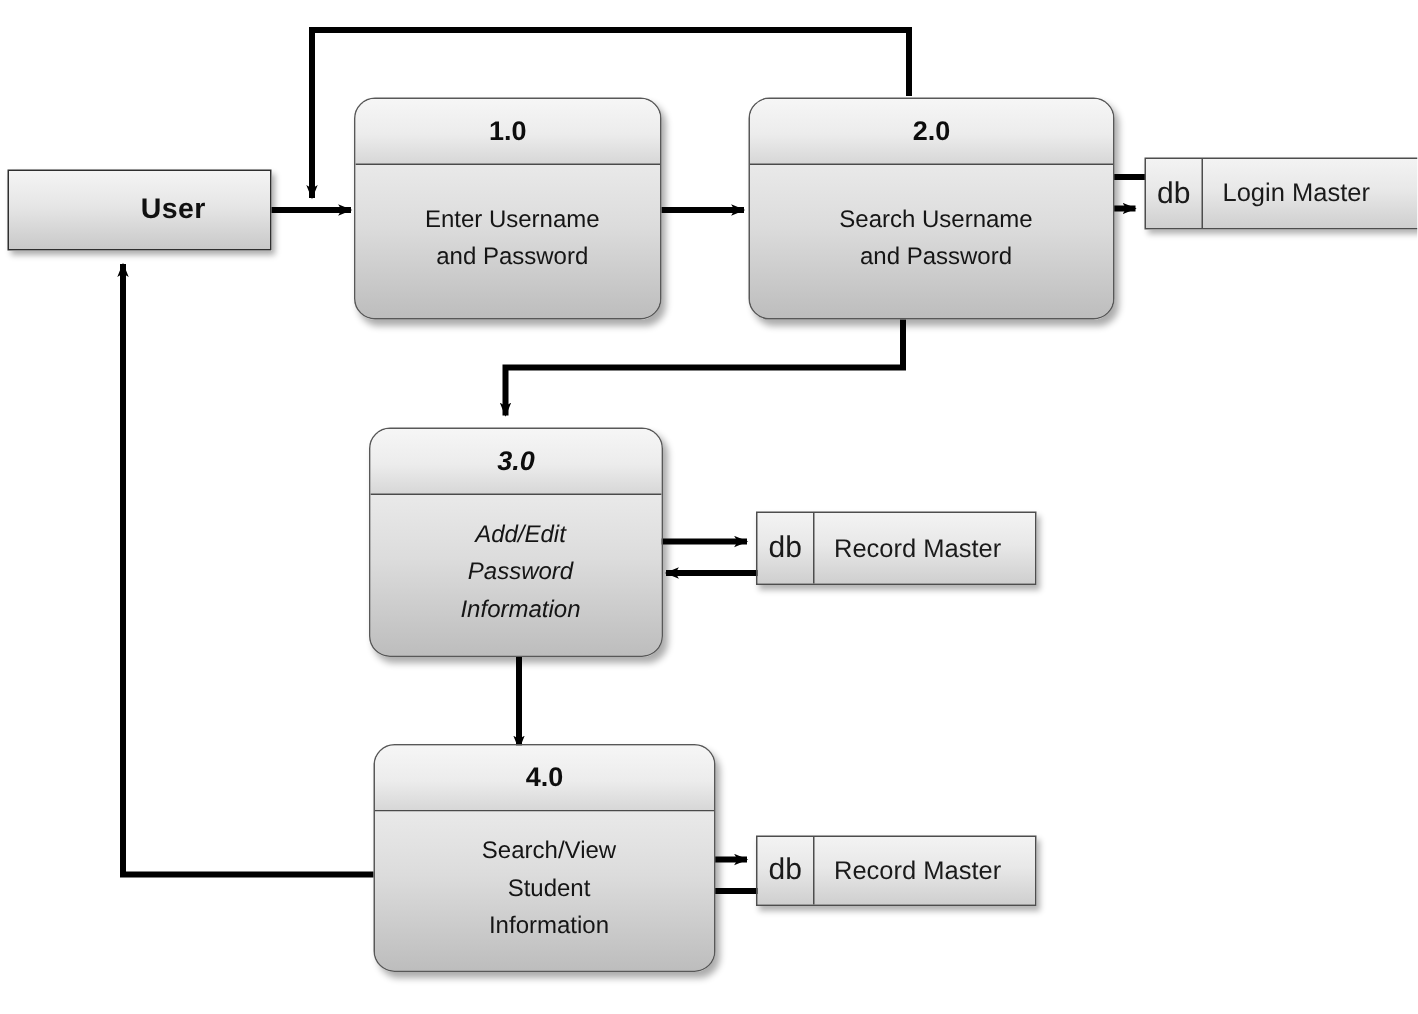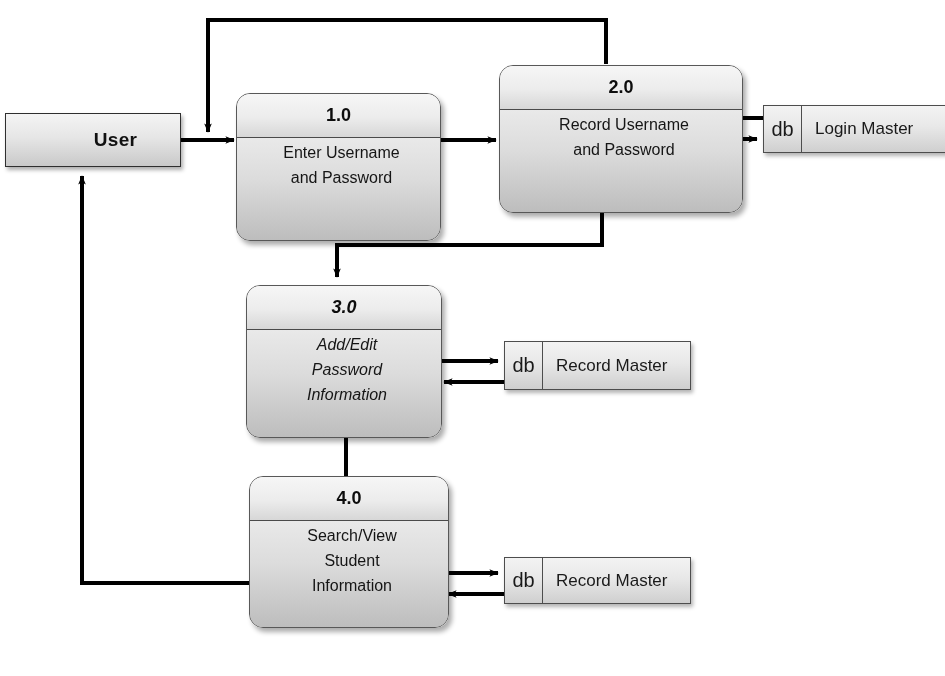--- a/index.html
+++ b/index.html
@@ -68,21 +68,21 @@
     align-items: center;
     justify-content: center;
     font-size: 18px;
     font-weight: bold;
     color: #0d0d0d;
   }
   .process .p-body {
     flex: 1 1 auto;
     background: linear-gradient(to bottom, #e9e9e9 0%, #dcdcdc 40%, #bdbdbd 100%);
     display: flex;
-    align-items: flex-start;
+    align-items: center;
     justify-content: center;
     text-align: center;
     padding: 2px 6px 6px 12px;
   }
   .process .p-text {
     font-size: 16px;
     line-height: 25px;
     color: #151515;
     white-space: pre-line;
   }
@@ -154,46 +154,46 @@
       <path d="M506,594 L448,594" marker-end="url(#ah)"></path>
 
       <path d="M249,583 L82,583 L82,176" marker-end="url(#ah)"></path>
     </g>
   </svg>
 
   <div class="entity" style="left:5px; top:113px; width:176px; height:54px;">
     <span class="entity-label">User</span>
   </div>
 
-  <div class="process" style="left:236px; top:65px; width:205px; height:148px;margin-top:28px;">
+  <div class="process" style="left:236px; top:65px; width:205px; height:148px;">
     <div class="p-num">1.0</div>
     <div class="p-body">
       <span class="p-text">Enter Username
 and Password</span>
     </div>
   </div>
 
   <div class="process" style="left:499px; top:65px; width:244px; height:148px;">
     <div class="p-num">2.0</div>
     <div class="p-body">
-      <span class="p-text">Record Username
+      <span class="p-text">Search Username
 and Password</span>
     </div>
   </div>
 
   <div class="process" style="left:246px; top:285px; width:196px; height:153px;font-style:italic;">
     <div class="p-num">3.0</div>
     <div class="p-body">
       <span class="p-text">Add/Edit
 Password
 Information</span>
     </div>
   </div>
 
-  <div class="process" style="left:249px; top:476px; width:200px; height:152px;">
+  <div class="process" style="left:249px; top:496px; width:228px; height:152px;">
     <div class="p-num">4.0</div>
     <div class="p-body">
       <span class="p-text">Search/View
 Student
 Information</span>
     </div>
   </div>
 
   <div class="datastore" style="left:763px; top:105px; width:190px; height:48px;">
     <div class="ds-key">db</div>

